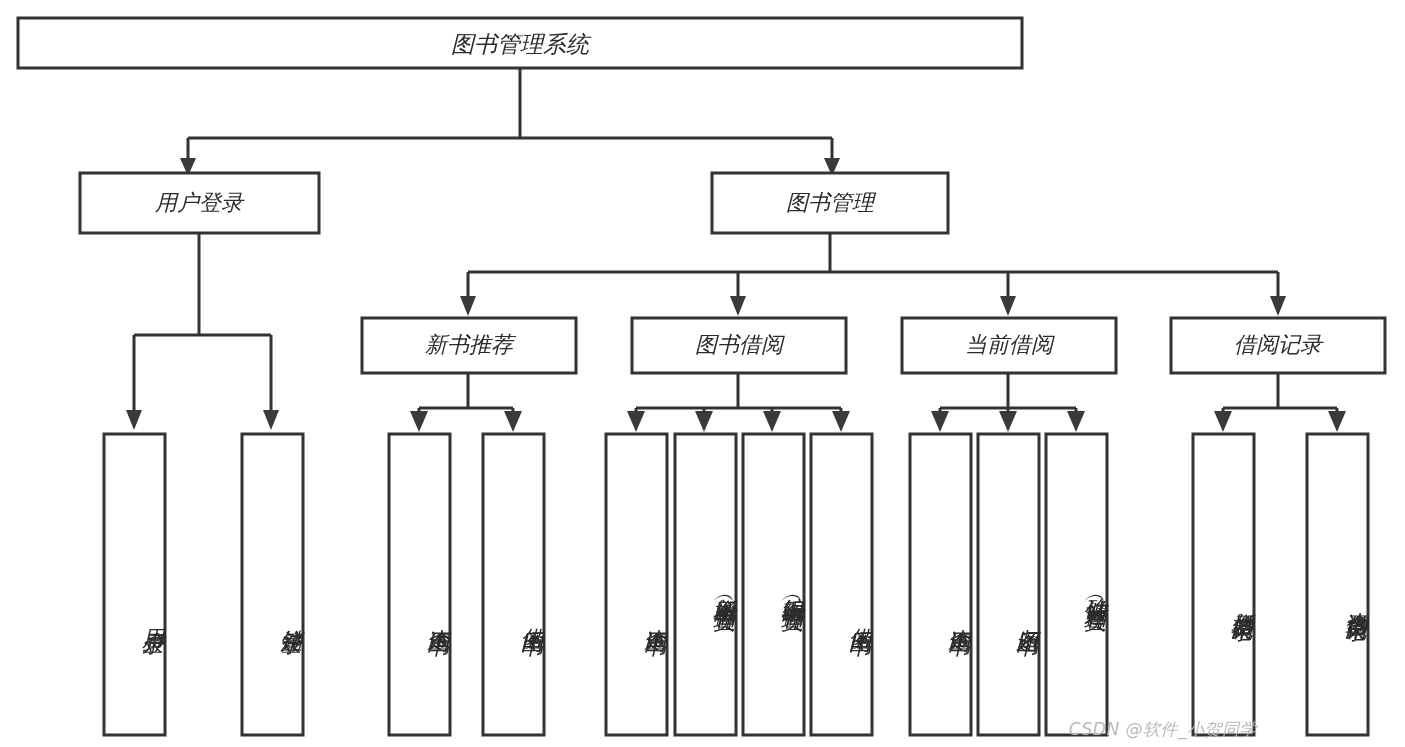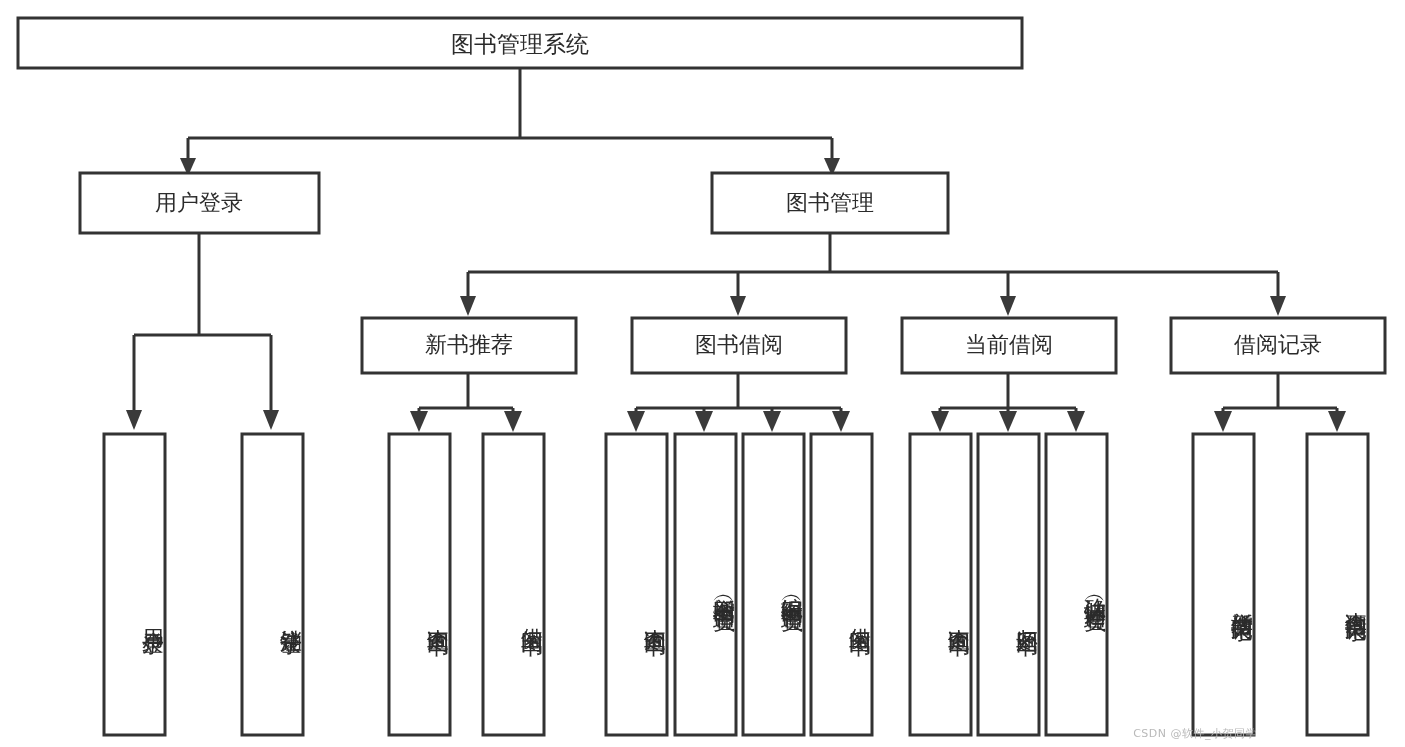--- a/index.html
+++ b/index.html
@@ -11,20 +11,21 @@
     width: 1405px;
     height: 747px;
     font-family: "DejaVu Sans", "Liberation Sans", sans-serif;
     overflow: hidden;
   }
   #diagram-root {
     position: relative;
     width: 1265px;
     height: 747px;
     background: #ffffff;
+    font-style: italic;
   }
   svg#flow {
     position: absolute;
     top: 0;
     left: 0;
     width: 1405px;
     height: 747px;
     display: block;
   }
   .node-rect {
@@ -67,21 +68,21 @@
     align-items: flex-start;
     justify-content: center;
     white-space: nowrap;
     pointer-events: none;
   }
   .watermark {
     position: absolute;
     right: 8px;
     bottom: 6px;
     font-family: "DejaVu Sans", "Liberation Sans", sans-serif;
-    font-size: 11px;
+    font-size: 17px;
     color: #b9b9b9;
     letter-spacing: 0.5px;
     white-space: nowrap;
   }
 </style>
 </head>
 <body>
 
 <div id="diagram-root">
 

